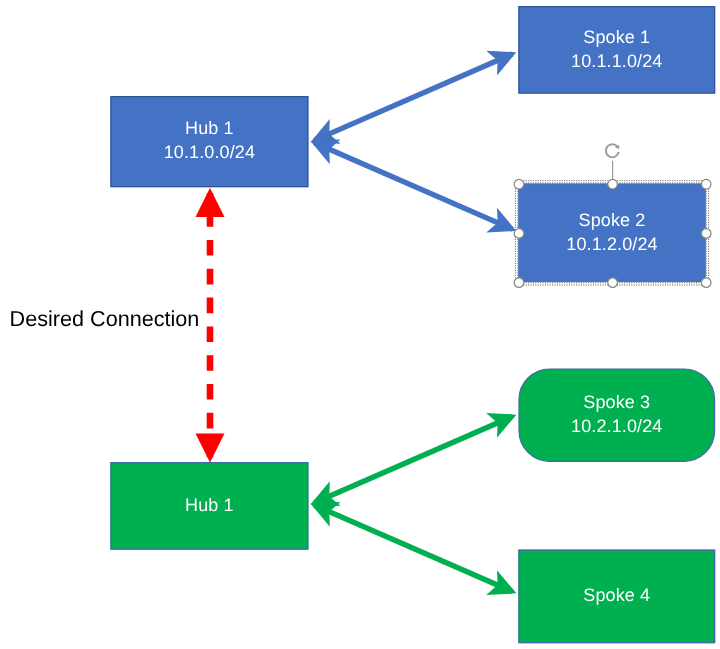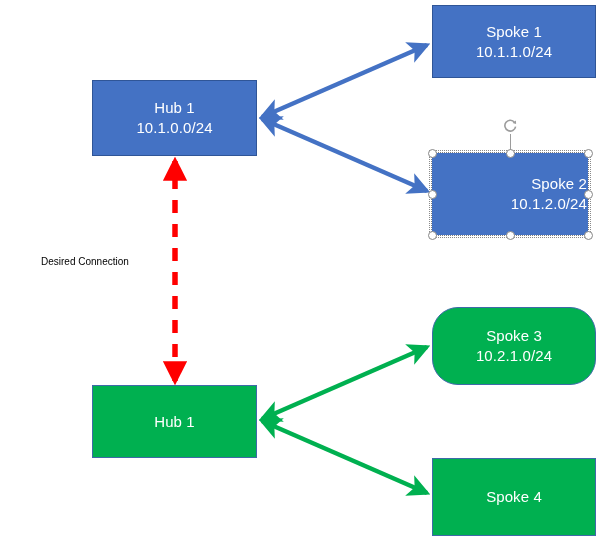--- a/index.html
+++ b/index.html
@@ -42,21 +42,20 @@
   }
   .node.green {
     background: #00b050;
     border: 1.5px solid #3e6aa8;
   }
   .node .line1, .node .line2 { display: block; white-space: nowrap; }
   .node.selected {
     outline: 1px dotted #7f7f7f;
     outline-offset: 0px;
     border-color: #4472c4;
-    align-items: flex-end;
   }
   .sel-handle {
     position: absolute;
     width: 9px;
     height: 9px;
     margin-left: -4.5px;
     margin-top: -4.5px;
     border-radius: 50%;
     background: #ffffff;
     border: 1px solid #868686;
@@ -77,24 +76,23 @@
   .sel-dotted-border {
     position: absolute;
     border: 1px dotted #8a8a8a;
     box-sizing: border-box;
     z-index: 27;
     pointer-events: none;
   }
   #caption-desired {
     position: absolute;
     color: #000000;
-    font-size: 10px;
+    font-size: 18px;
     line-height: 1.2;
     white-space: nowrap;
-    margin-left: 33px;
   }
 </style>
 </head>
 <body>
 
 <div id="canvas">
 
   <svg id="arrow-layer" viewBox="0 0 600 541" width="600" height="541">
     <defs>
       <marker id="ah-blue-end" markerWidth="5" markerHeight="5" refX="4.2" refY="2.5" orient="auto" markerUnits="strokeWidth">

